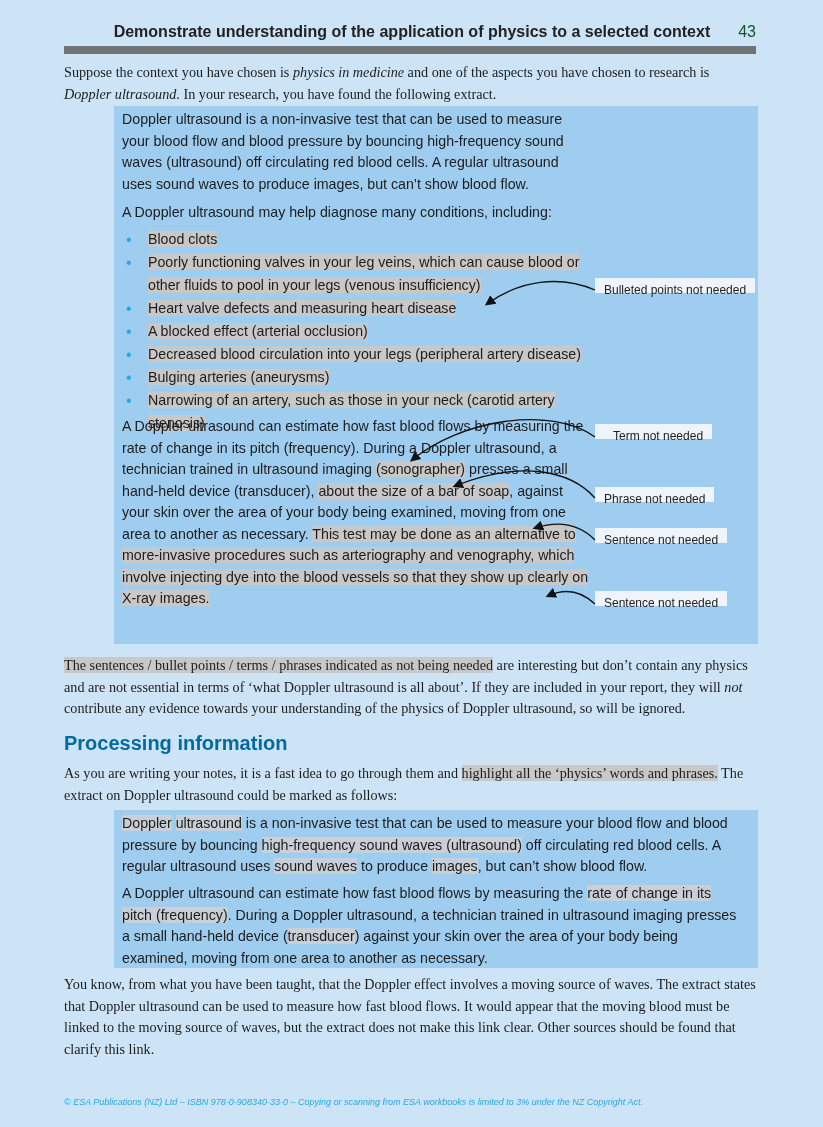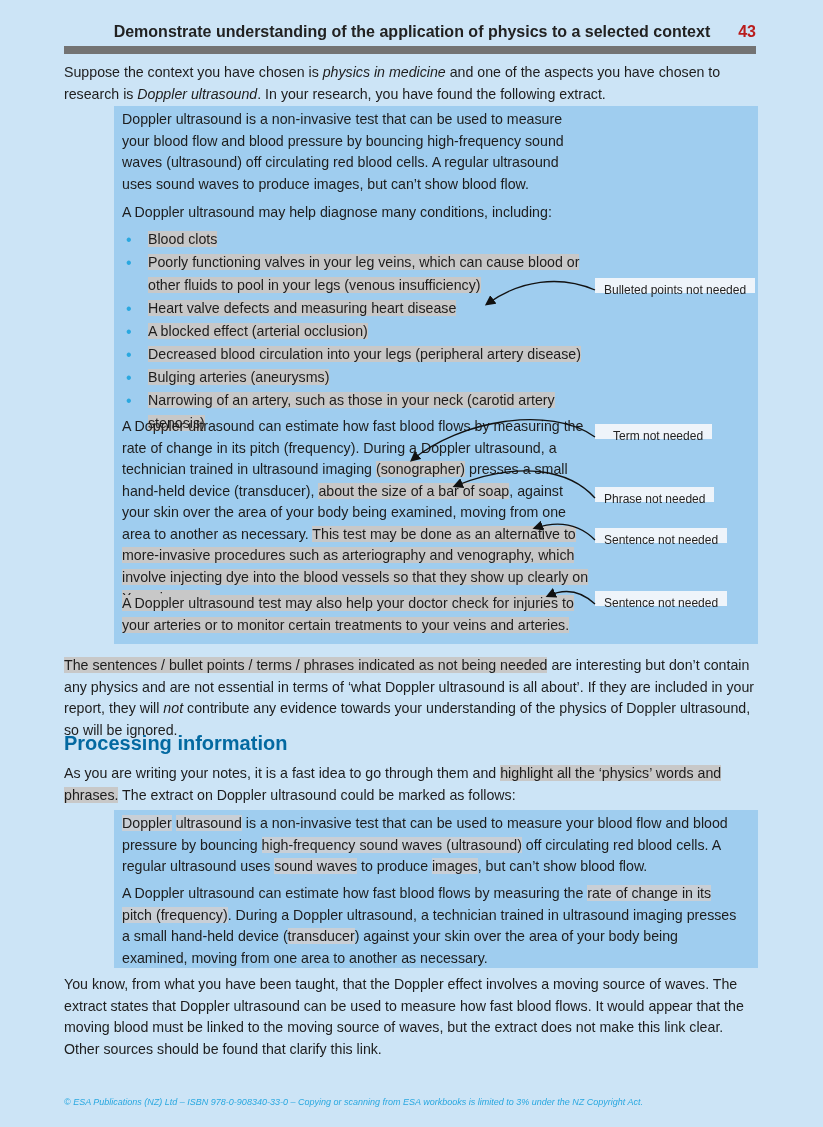--- a/index.html
+++ b/index.html
@@ -5,22 +5,22 @@
   html, body { margin:0; padding:0; }
   body {
     width:823px; height:1127px; background:#cce4f6; position:relative; overflow:hidden;
     font-family:"Liberation Sans", sans-serif; color:#1d1d1d;
   }
   .header {
     position:absolute; left:64px; top:18px; width:692px; height:28px;
     border-bottom:8px solid #737373; display:flex; justify-content:flex-end; align-items:center;
     font-weight:bold; font-size:16px; color:#222;
   }
-  .header .pg { margin-left:28px; font-weight:bold; color:#b91c1c; }
-  .p { position:absolute; font-size:14.2px; line-height:21.5px; }
+  .header .pg { margin-left:28px; font-weight:normal; color:#14532d; }
+  .p { position:absolute; font-size:14.2px; line-height:21.5px;font-family:Liberation Serif, serif; }
   .intro { left:64px; top:62px; width:694px; }
   em { font-style:italic; }
   .box1 {
     position:absolute; left:114px; top:106px; width:644px; height:538px; background:#9fcdef;
   }
   .bt { position:absolute; left:8px; width:470px; font-size:14.2px; line-height:21.5px; }
   .hl { background:#c9cfd6; }
   .hl2 { background:#c8c8c8; }
   ul.bul { list-style:none; margin:0; padding:0; position:absolute; left:8px; top:122px; width:470px; }
   ul.bul li { position:relative; padding-left:26px; font-size:14.2px; line-height:23px; }
@@ -50,21 +50,20 @@
   <ul class="bul">
     <li><span class="dot">•</span><span class="hl2">Blood clots</span></li>
     <li><span class="dot">•</span><span class="hl2">Poorly functioning valves in your leg veins, which can cause blood or other fluids to pool in your legs (venous insufficiency)</span></li>
     <li><span class="dot">•</span><span class="hl2">Heart valve defects and measuring heart disease</span></li>
     <li><span class="dot">•</span><span class="hl2">A blocked effect (arterial occlusion)</span></li>
     <li><span class="dot">•</span><span class="hl2">Decreased blood circulation into your legs (peripheral artery disease)</span></li>
     <li><span class="dot">•</span><span class="hl2">Bulging arteries (aneurysms)</span></li>
     <li><span class="dot">•</span><span class="hl2">Narrowing of an artery, such as those in your neck (carotid artery stenosis)</span></li>
   </ul>
   <div class="bt" style="top:310px;"><span>A Doppler ultrasound can estimate how fast blood flows by measuring the rate of change in its pitch (frequency). During a Doppler ultrasound, a technician trained in ultrasound imaging </span><span class="hl2">(sonographer)</span><span> presses a small hand-held device (transducer), </span><span class="hl2">about the size of a bar of soap</span><span>, against your skin over the area of your body being examined, moving from one area to another as necessary. </span><span class="hl2">This test may be done as an alternative to more-invasive procedures such as arteriography and venography, which involve injecting dye into the blood vessels so that they show up clearly on X-ray images.</span></div>
-  <div class="bt" style="top:487px;"><span class="hl2">A Doppler ultrasound test may also help your doctor check for injuries to your arteries or to monitor certain treatments to your veins and arteries.</span></div>
 </div>
 
 <div class="note" style="left:595px; top:278px;">Bulleted points not needed</div>
 <div class="note" style="left:595px; top:424px;padding-left:18px;">Term not needed</div>
 <div class="note" style="left:595px; top:487px;text-align:center;">Phrase not needed</div>
 <div class="note" style="left:595px; top:528px;">Sentence not needed</div>
 <div class="note" style="left:595px; top:591px;">Sentence not needed</div>
 
 <svg class="arrows" width="823" height="1127">
   <defs>

